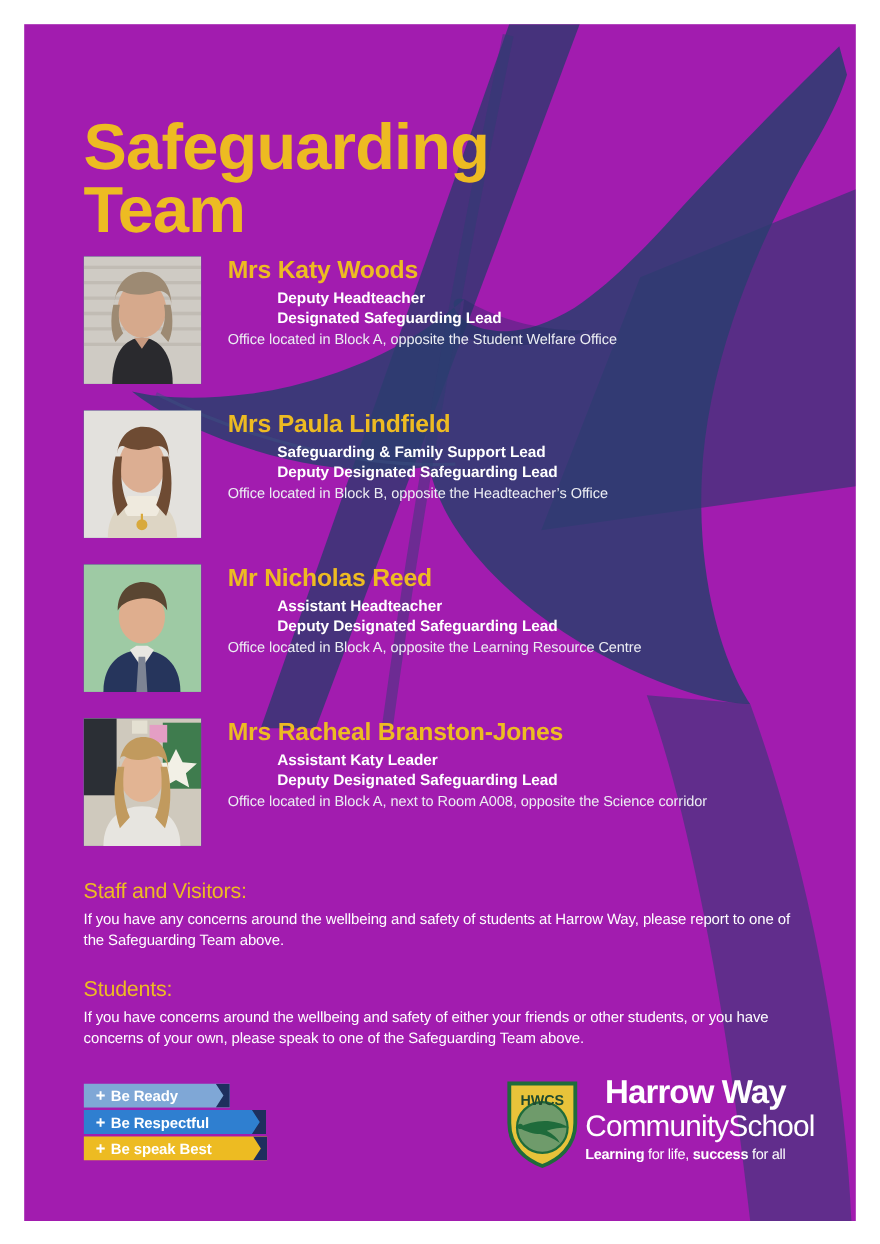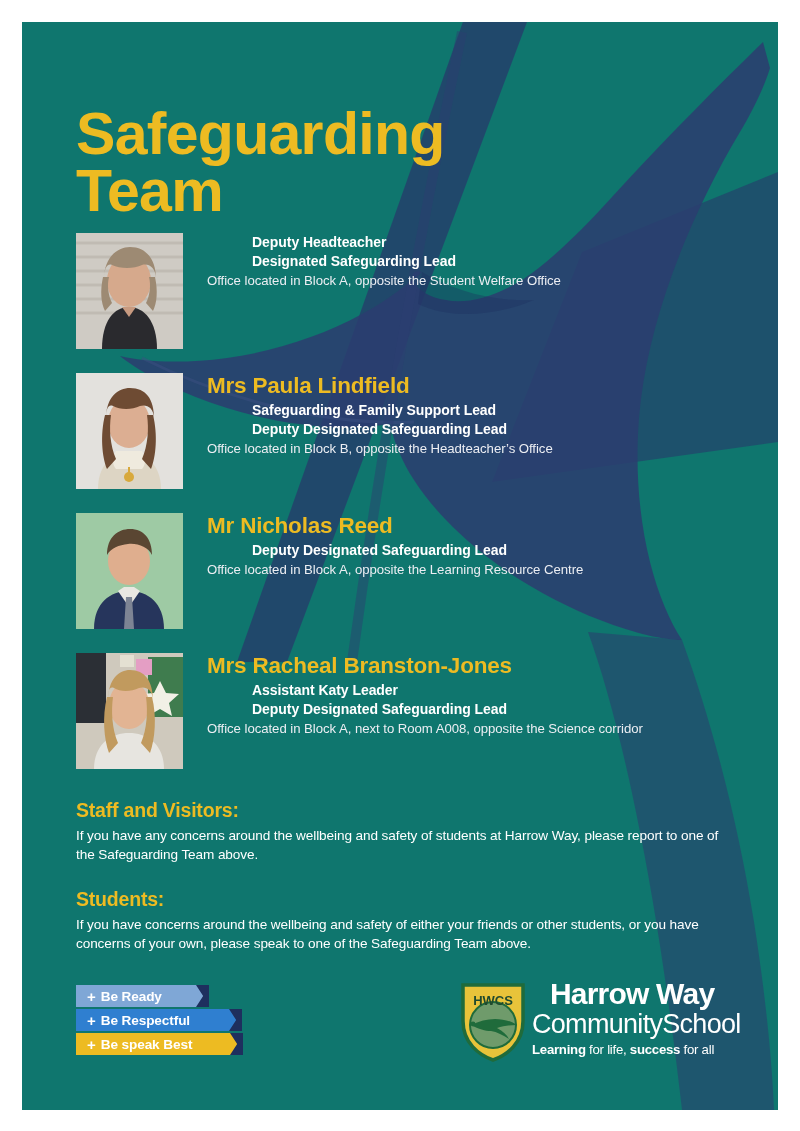--- a/index.html
+++ b/index.html
@@ -14,21 +14,21 @@
     -webkit-font-smoothing: antialiased;
   }
 
   
   .poster {
     position: absolute;
     left: 22px;
     top: 22px;
     width: 756px;
     height: 1088px;
-    background: #0f766e;
+    background: #a21caf;
     overflow: hidden;
   }
 
   
   .bg-art {
     position: absolute;
     inset: 0;
     pointer-events: none;
   }
   .bg-art svg { display: block; }
@@ -111,21 +111,21 @@
     position: absolute;
     left: 54px;
     width: 660px;
   }
   .notice-staff { top: 777px; }
   .notice-students { top: 866px; }
 
   .notice-heading {
     color: #edbb22;
     font-size: 19.5px;
-    font-weight: bold;
+    font-weight: normal;
     line-height: 1.2;
     margin-bottom: 5px;
     letter-spacing: -0.2px;
   }
   .notice-body {
     color: #ffffff;
     font-size: 13.6px;
     line-height: 1.38;
     letter-spacing: -0.1px;
   }
@@ -284,20 +284,21 @@
           </g>
           <path d="M26 116 C 26 88, 38 74, 53 74 C 68 74, 81 88, 81 116 Z" fill="#2a2a2e"></path>
           <ellipse cx="53" cy="48" rx="22" ry="26" fill="#d6a98c"></ellipse>
           <path d="M28 46 C 28 24, 42 14, 54 14 C 70 14, 80 26, 80 46 C 80 34, 72 30, 66 32 C 58 36, 44 36, 36 32 C 31 30, 28 36, 28 46 Z" fill="#9d8a73"></path>
           <path d="M27 44 C 24 58, 25 70, 29 78 L 36 70 C 32 62, 31 52, 33 44 Z" fill="#9d8a73"></path>
           <path d="M79 44 C 82 58, 81 70, 77 78 L 70 70 C 74 62, 75 52, 73 44 Z" fill="#9d8a73"></path>
           <path d="M46 74 L 53 84 L 60 74 Z" fill="#c79a80"></path>
         </svg>
       </div>
       <div class="person-info">
+        <div class="p-name">Mrs Katy Woods</div>
         <div class="p-role">Deputy Headteacher</div>
         <div class="p-role">Designated Safeguarding Lead</div>
         <div class="p-office">Office located in Block A, opposite the Student Welfare Office</div>
       </div>
     </div>
 
     <div class="person person-2">
       <div class="photo">
         <svg width="107" height="116" viewBox="0 0 107 116" xmlns="http://www.w3.org/2000/svg">
           <rect width="107" height="116" fill="#e3e1dd"></rect>
@@ -325,20 +326,21 @@
           <rect width="107" height="116" fill="#9ecaa4"></rect>
           <path d="M18 116 C 18 90, 34 78, 53 78 C 72 78, 88 90, 88 116 Z" fill="#26355c"></path>
           <path d="M42 78 L 53 94 L 64 78 L 58 74 L 48 74 Z" fill="#e9e7e2"></path>
           <path d="M50 84 L 56 84 L 58 116 L 48 116 Z" fill="#7d8494"></path>
           <ellipse cx="53" cy="48" rx="21" ry="24" fill="#dfae8e"></ellipse>
           <path d="M31 42 C 31 24, 42 16, 54 16 C 68 16, 76 26, 76 42 C 72 34, 62 30, 52 31 C 43 32, 35 35, 31 42 Z" fill="#5a4632"></path>
         </svg>
       </div>
       <div class="person-info">
         <div class="p-name">Mr Nicholas Reed</div>
+        <div class="p-role">Assistant Headteacher</div>
         <div class="p-role">Deputy Designated Safeguarding Lead</div>
         <div class="p-office">Office located in Block A, opposite the Learning Resource Centre</div>
       </div>
     </div>
 
     <div class="person person-4">
       <div class="photo">
         <svg width="107" height="116" viewBox="0 0 107 116" xmlns="http://www.w3.org/2000/svg">
           <rect width="107" height="116" fill="#cfc9bd"></rect>
           <rect x="0" y="0" width="30" height="70" fill="#2b2f35"></rect>

